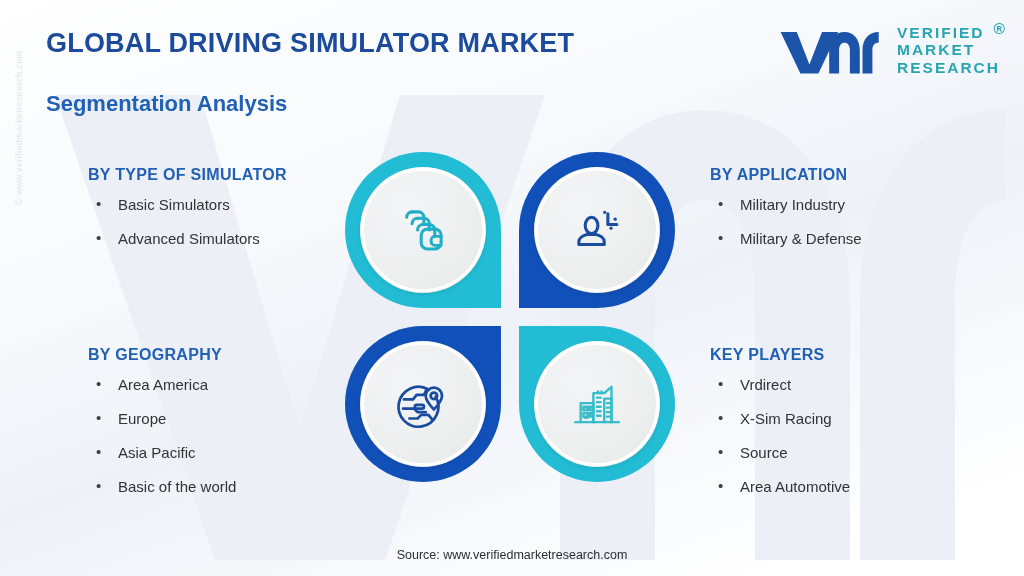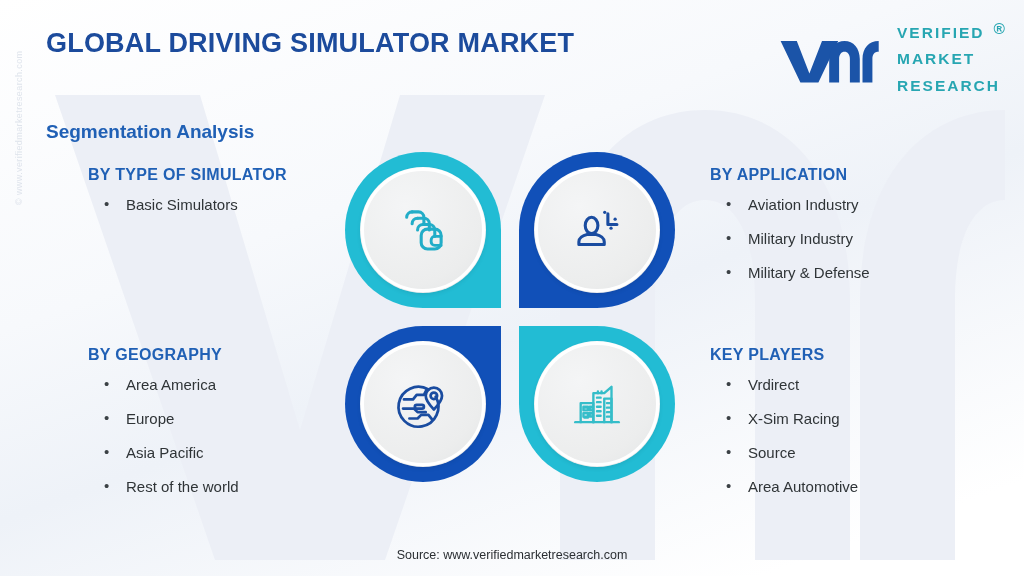--- a/index.html
+++ b/index.html
@@ -71,43 +71,41 @@
     font-size: 27px;
     font-weight: bold;
     letter-spacing: 0.2px;
     color: #1c4b9c;
     font-family: "Liberation Sans", sans-serif;
   }
   .sub-title {
     position: absolute;
     left: 38px;
     top: 91px;
-    font-size: 19px;
+    font-size: 22px;
     font-weight: bold;
     color: #2060b5;
     font-family: "Liberation Sans", sans-serif;
-    margin-top: 30px;
   }
 
   
   .logo {
     position: absolute;
     right: 32px;
     top: 24px;
     display: flex;
     align-items: center;
     gap: 12px;
   }
   .logo-mark { width: 108px; height: 52px; display:block; }
   .logo-words {
     display: flex;
     flex-direction: column;
     justify-content: flex-end;
     line-height: 1.12;
-    gap: 9px;
   }
   .logo-words span {
     font-size: 15.5px;
     font-weight: bold;
     letter-spacing: 2.0px;
     color: #27a6b2;
     font-family: "Liberation Sans", sans-serif;
     position: relative;
   }
   .logo-reg {
@@ -127,21 +125,21 @@
   .col-heading {
     font-size: 16px;
     font-weight: bold;
     letter-spacing: 0.3px;
     color: #2060b5;
     margin: 0 0 12px 0;
     font-family: "Liberation Sans", sans-serif;
   }
   .col ul {
     list-style: none;
-    margin: 12px;
+    margin: 4px;
     padding: 0;
   }
   .col li {
     position: relative;
     font-size: 15px;
     color: #2f3437;
     padding-left: 26px;
     margin-bottom: 17px;
     font-family: "Liberation Sans", sans-serif;
     white-space: nowrap;
@@ -254,37 +252,37 @@
         <span>MARKET</span>
         <span>RESEARCH</span>
       </div>
     </div>
   </div>
 
   <div class="col" id="col-type">
     <div class="col-heading">BY TYPE OF SIMULATOR</div>
     <ul>
       <li>Basic Simulators</li>
+      <li>Advanced Simulators</li>
     </ul>
   </div>
 
   <div class="col" id="col-geography">
     <div class="col-heading">BY GEOGRAPHY</div>
     <ul>
       <li>Area America</li>
       <li>Europe</li>
       <li>Asia Pacific</li>
-      <li>Rest of the world</li>
+      <li>Basic of the world</li>
     </ul>
   </div>
 
   <div class="col" id="col-application">
     <div class="col-heading">BY APPLICATION</div>
     <ul>
-      <li>Aviation Industry</li>
       <li>Military Industry</li>
       <li>Military &amp; Defense</li>
     </ul>
   </div>
 
   <div class="col" id="col-players">
     <div class="col-heading">KEY PLAYERS</div>
     <ul>
       <li>Vrdirect</li>
       <li>X-Sim Racing</li>

